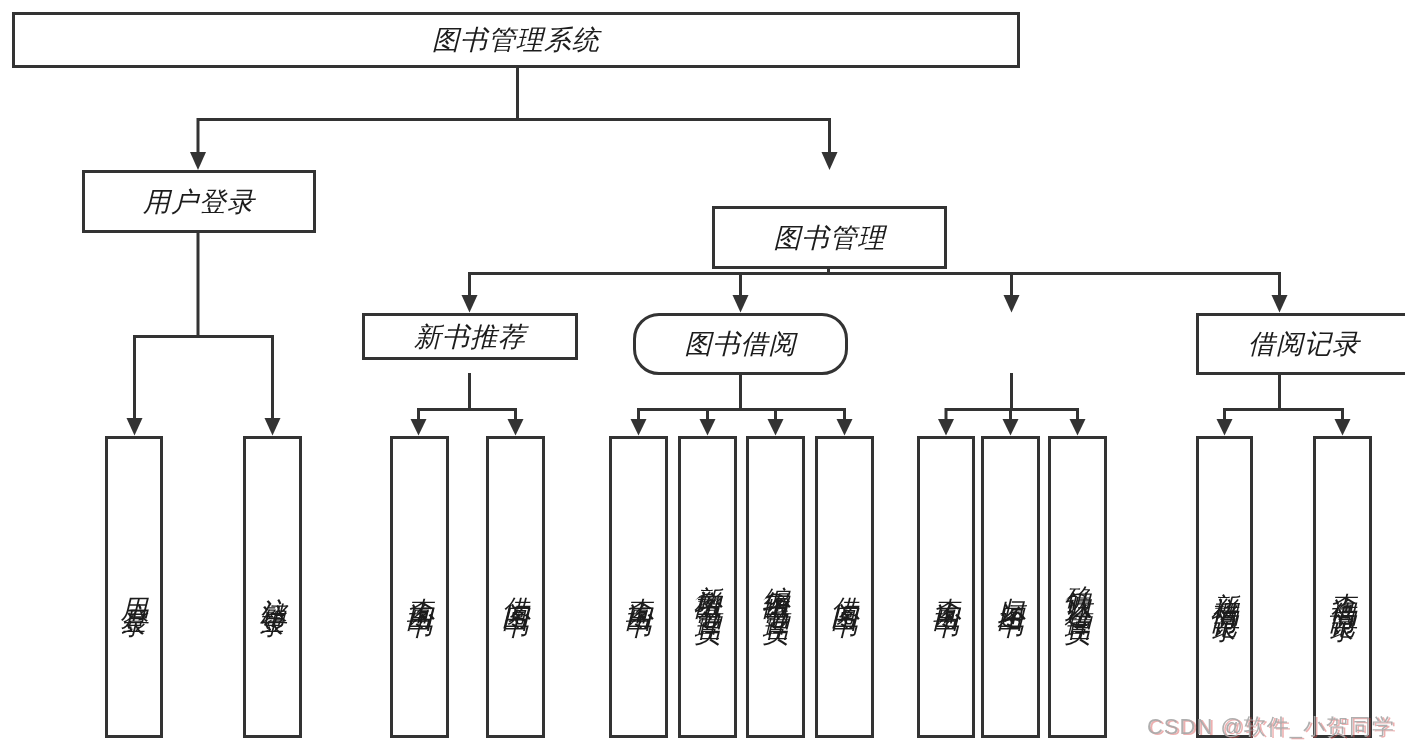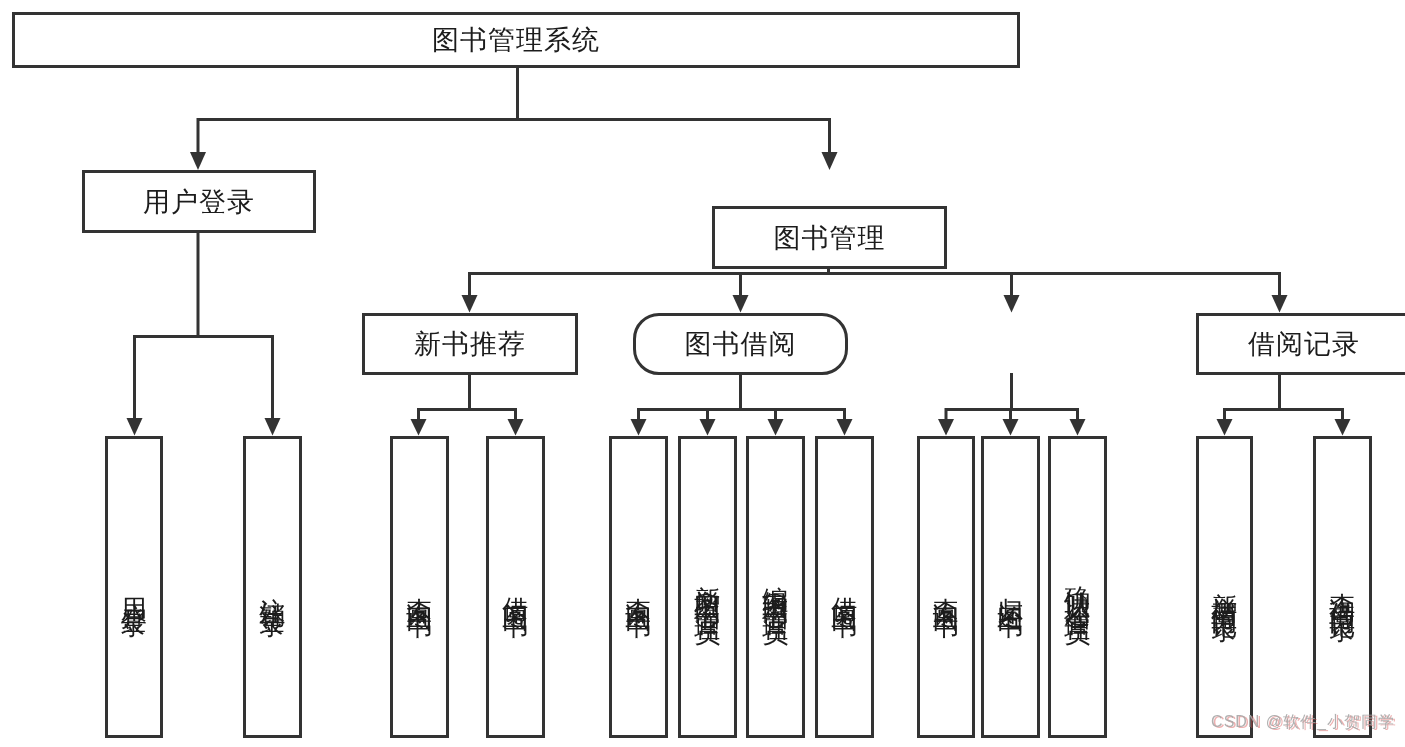--- a/index.html
+++ b/index.html
@@ -23,40 +23,41 @@
   }
   .box {
     position: absolute;
     box-sizing: border-box;
     background: #ffffff;
     border: 3px solid #333333;
     display: flex;
     align-items: center;
     justify-content: center;
     z-index: 1;
+    font-style: italic;
   }
   .box .lbl {
     font-size: 27px;
     color: #1c1c1c;
     letter-spacing: 1px;
     white-space: nowrap;
   }
   .leaf .lbl {
     writing-mode: vertical-rl;
     letter-spacing: 5px;
     font-size: 26px;
     line-height: 1.1;
     white-space: nowrap;
   }
   #watermark {
     position: absolute;
     right: 10px;
     top: 712px;
     z-index: 5;
-    font-size: 16px;
+    font-size: 22px;
     color: rgba(168,168,168,0.92);
     text-shadow: 2px 1px 0 rgba(214,80,80,0.45);
     letter-spacing: 1px;
     white-space: nowrap;
     margin-left: 20px;
   }
 </style>
 </head>
 <body>
 
@@ -155,21 +156,21 @@
     <span class="lbl">图书管理系统</span>
   </div>
 
   <div class="box" style="left:82px; top:170px; width:234px; height:63px;">
     <span class="lbl">用户登录</span>
   </div>
   <div class="box" style="left:712px; top:170px; width:235px; height:63px;margin-top:36px;">
     <span class="lbl">图书管理</span>
   </div>
 
-  <div class="box" style="left:362px; top:313px; width:216px; height:62px;">
+  <div class="box" style="left:362px; top:313px; width:216px; height:47px;">
     <span class="lbl">新书推荐</span>
   </div>
   <div class="box" style="left:633px; top:313px; width:215px; height:62px;border-radius:26px;">
     <span class="lbl">图书借阅</span>
   </div>
   <div class="box" style="left:1172px; top:313px; width:216px; height:62px;margin-left:24px;">
     <span class="lbl">借阅记录</span>
   </div>
 
   <div class="box leaf" style="left:105px; top:436px; width:58px; height:302px;">

